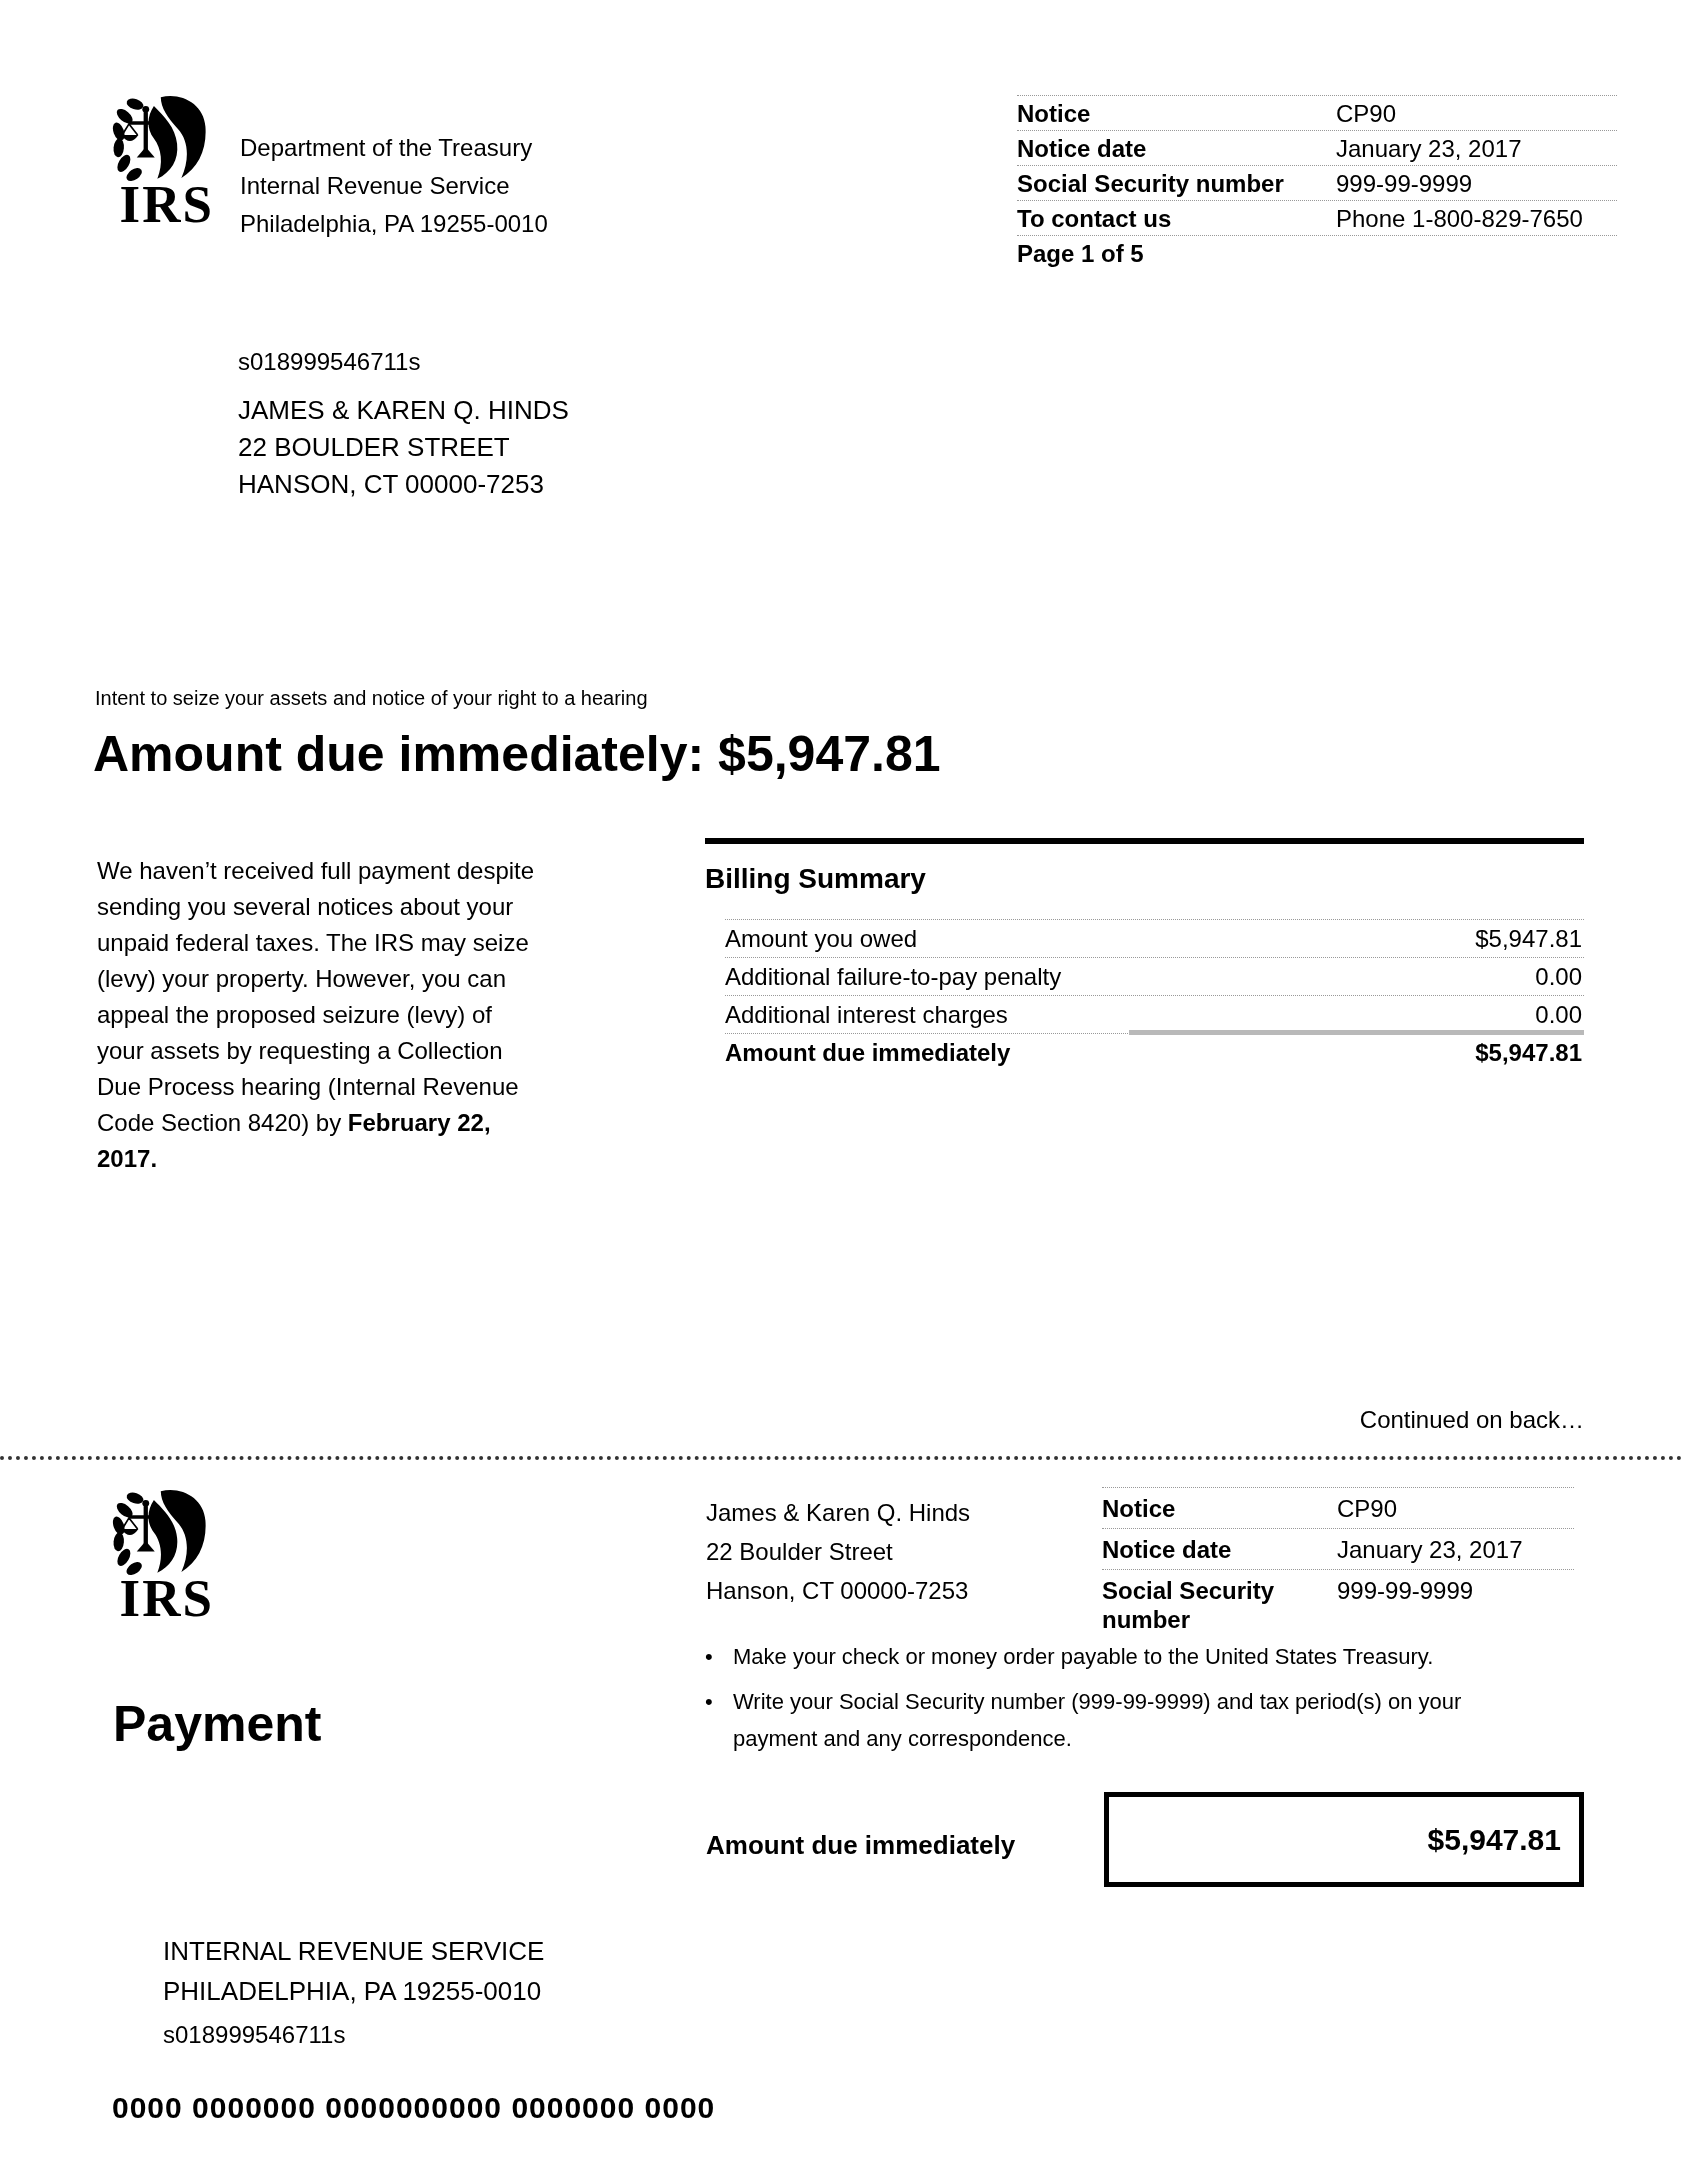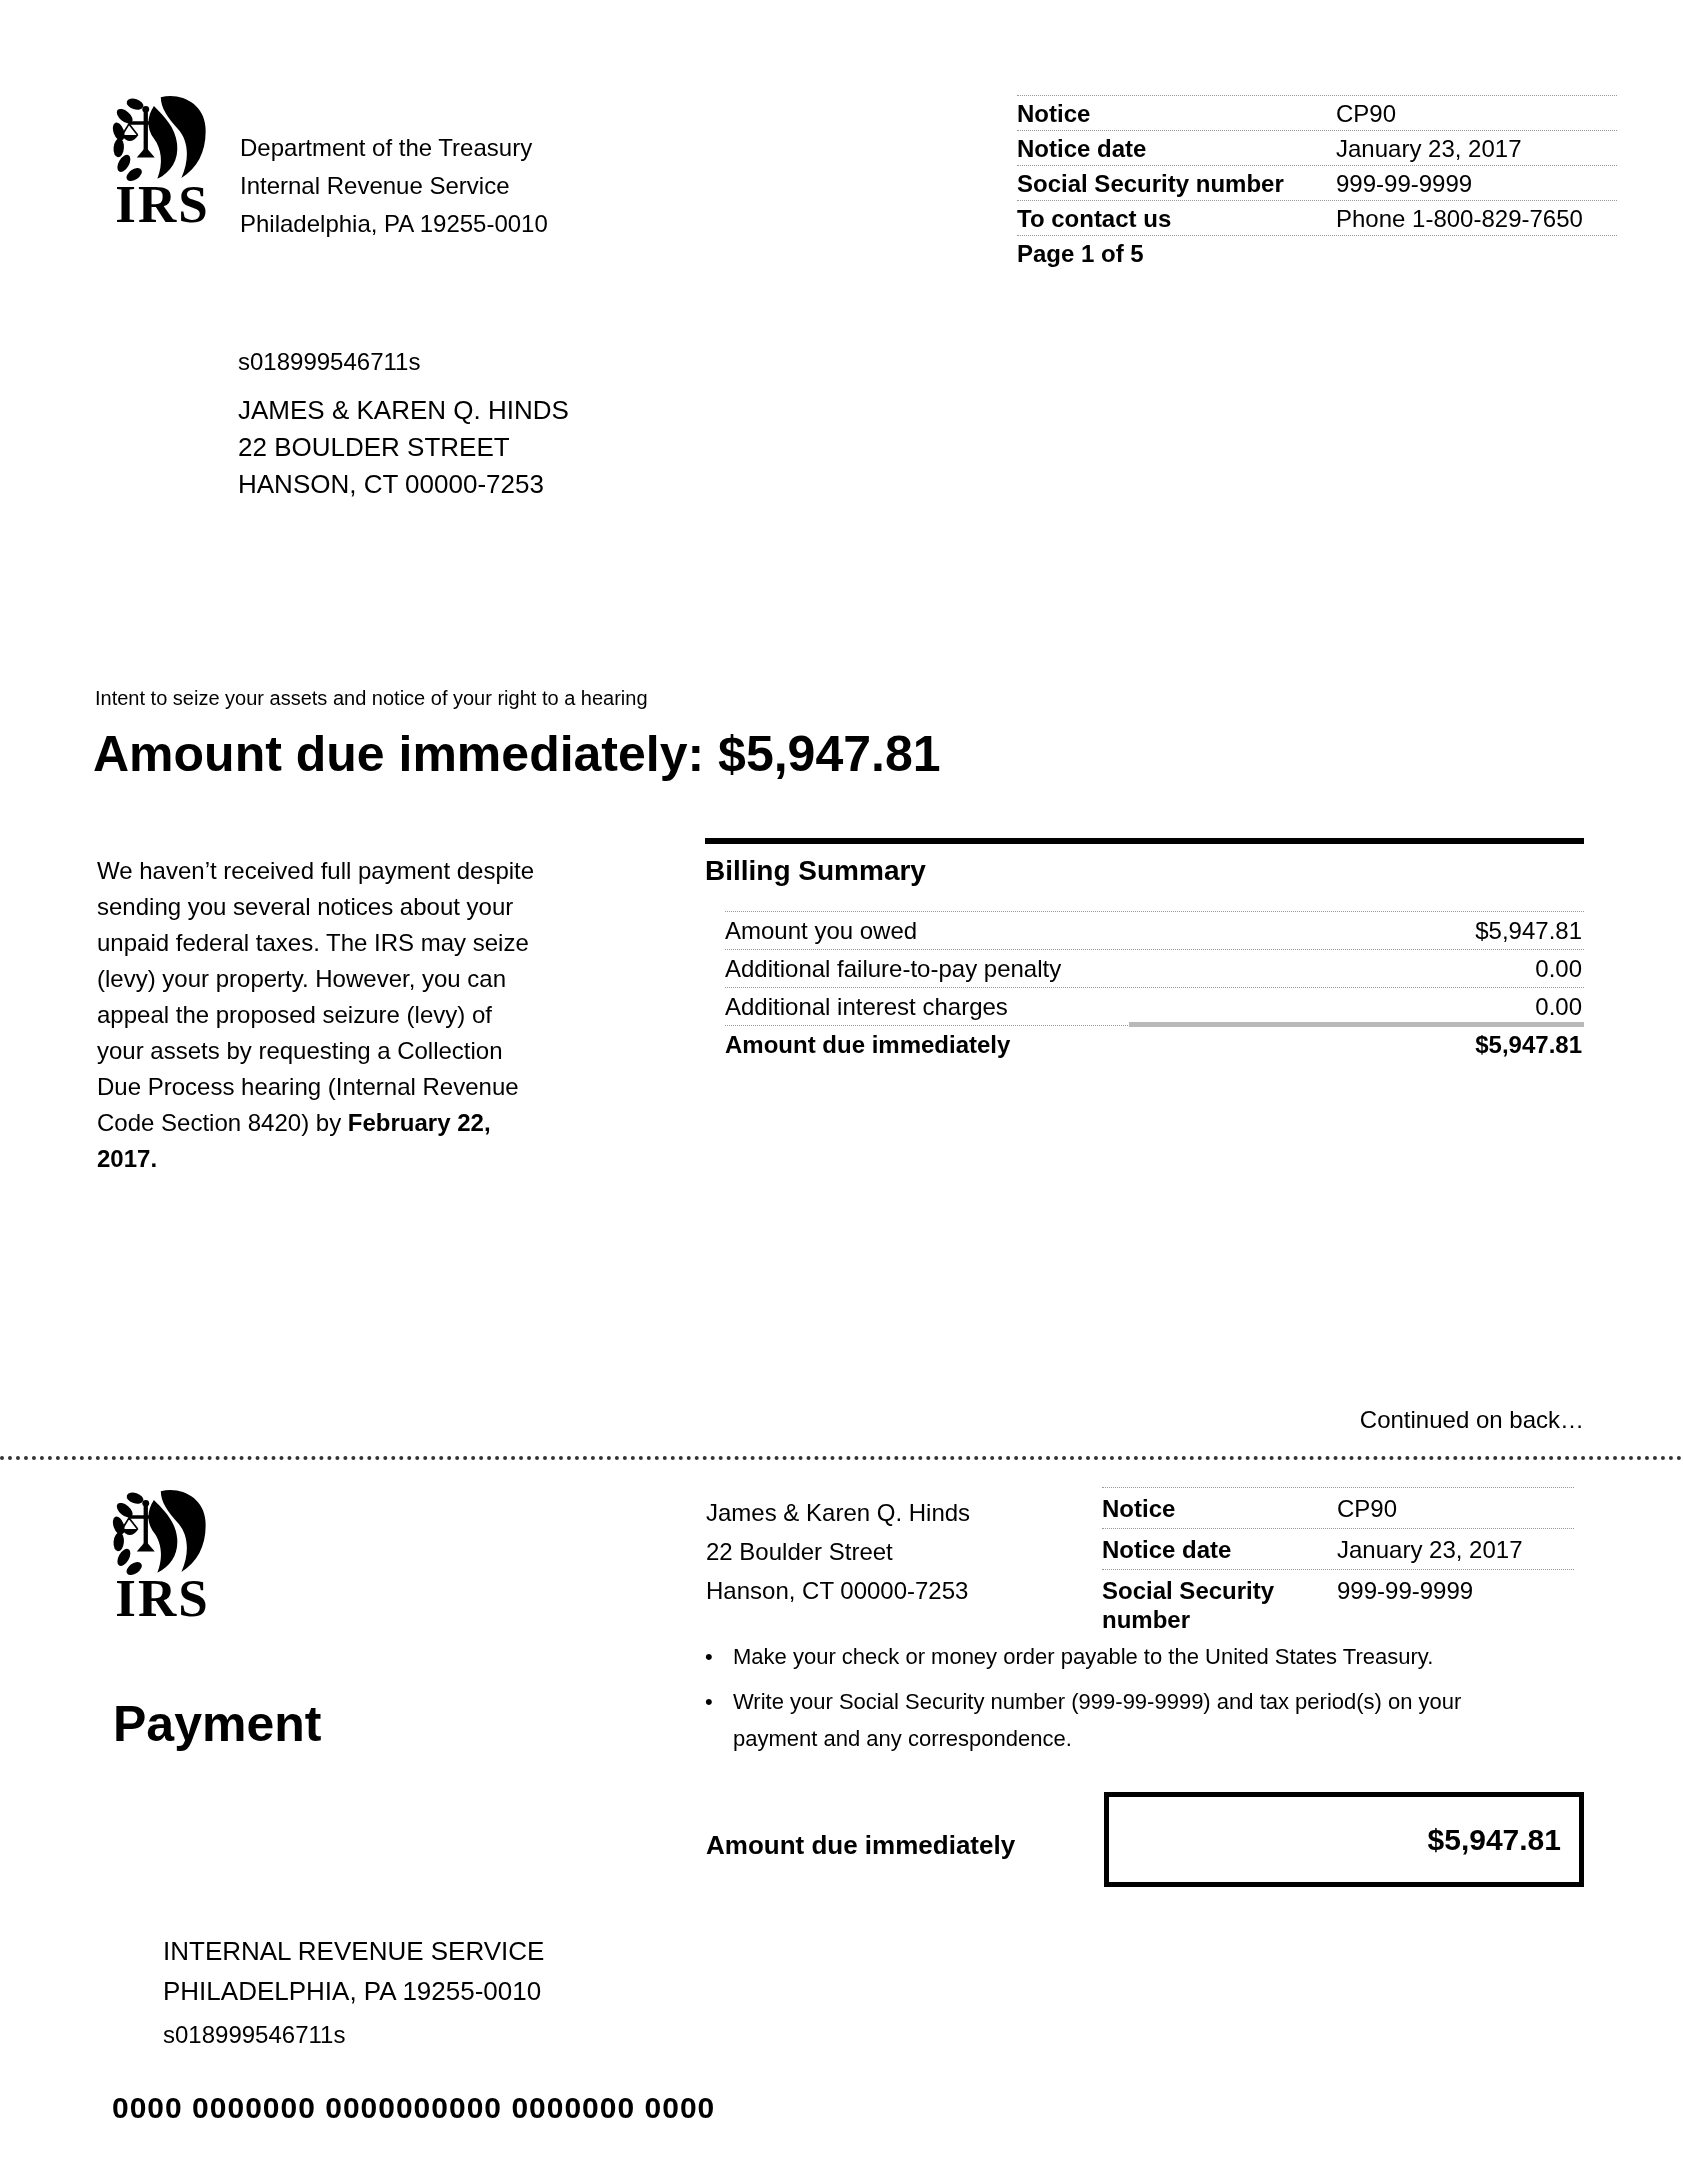--- a/index.html
+++ b/index.html
@@ -7,21 +7,21 @@
   body {
     width:1683px; height:2178px;
     position:relative;
     font-family:"Liberation Sans", sans-serif;
     color:#000;
     overflow:hidden;
   }
   .abs { position:absolute; }
 
   
-  .logo-block { display:flex; flex-direction:column; align-items:center; }
+  .logo-block { display:flex; flex-direction:column; align-items:flex-end; }
   .emblem svg { display:block; width:103px; height:87px; }
   .logotype {
     font-family:"Liberation Serif", serif;
     font-weight:700;
     font-size:53px;
     line-height:1.0;
     letter-spacing:2px;
     margin-top:-4px;
   }
 
@@ -47,21 +47,21 @@
 
   
   #subject  { left:95px;  top:687px; font-size:20px; }
   #headline { left:93px;  top:725px; font-size:50px; font-weight:700;text-align:right; }
 
   
   #body-para { left:97px; top:853px; width:441px; font-size:24px; line-height:36px; }
 
   
   #billing { left:705px; top:838px; width:879px; border-top:6px solid #000; }
-  #billing .title { font-size:28px; font-weight:700; padding-top:11px; margin-bottom:24px; }
+  #billing .title { font-size:28px; font-weight:700; padding-top:19px; margin-bottom:24px; }
   .b-row { display:flex; justify-content:space-between; border-top:1px dotted #999; padding:5px 2px 5px 0; font-size:24px; line-height:27px;margin-left:20px; }
   .b-row.total { font-weight:700; position:relative; }
   .b-row.total::before { content:""; position:absolute; top:-4px; right:0; width:53%; height:5px; background:#b9b9b9; }
 
   #continued { left:990px; top:1406px; width:594px; text-align:right; font-size:24px; }
 
   
   #perforation { left:0; top:1456px; width:1683px; height:0; border-top:4px dotted #333; }
 
   

